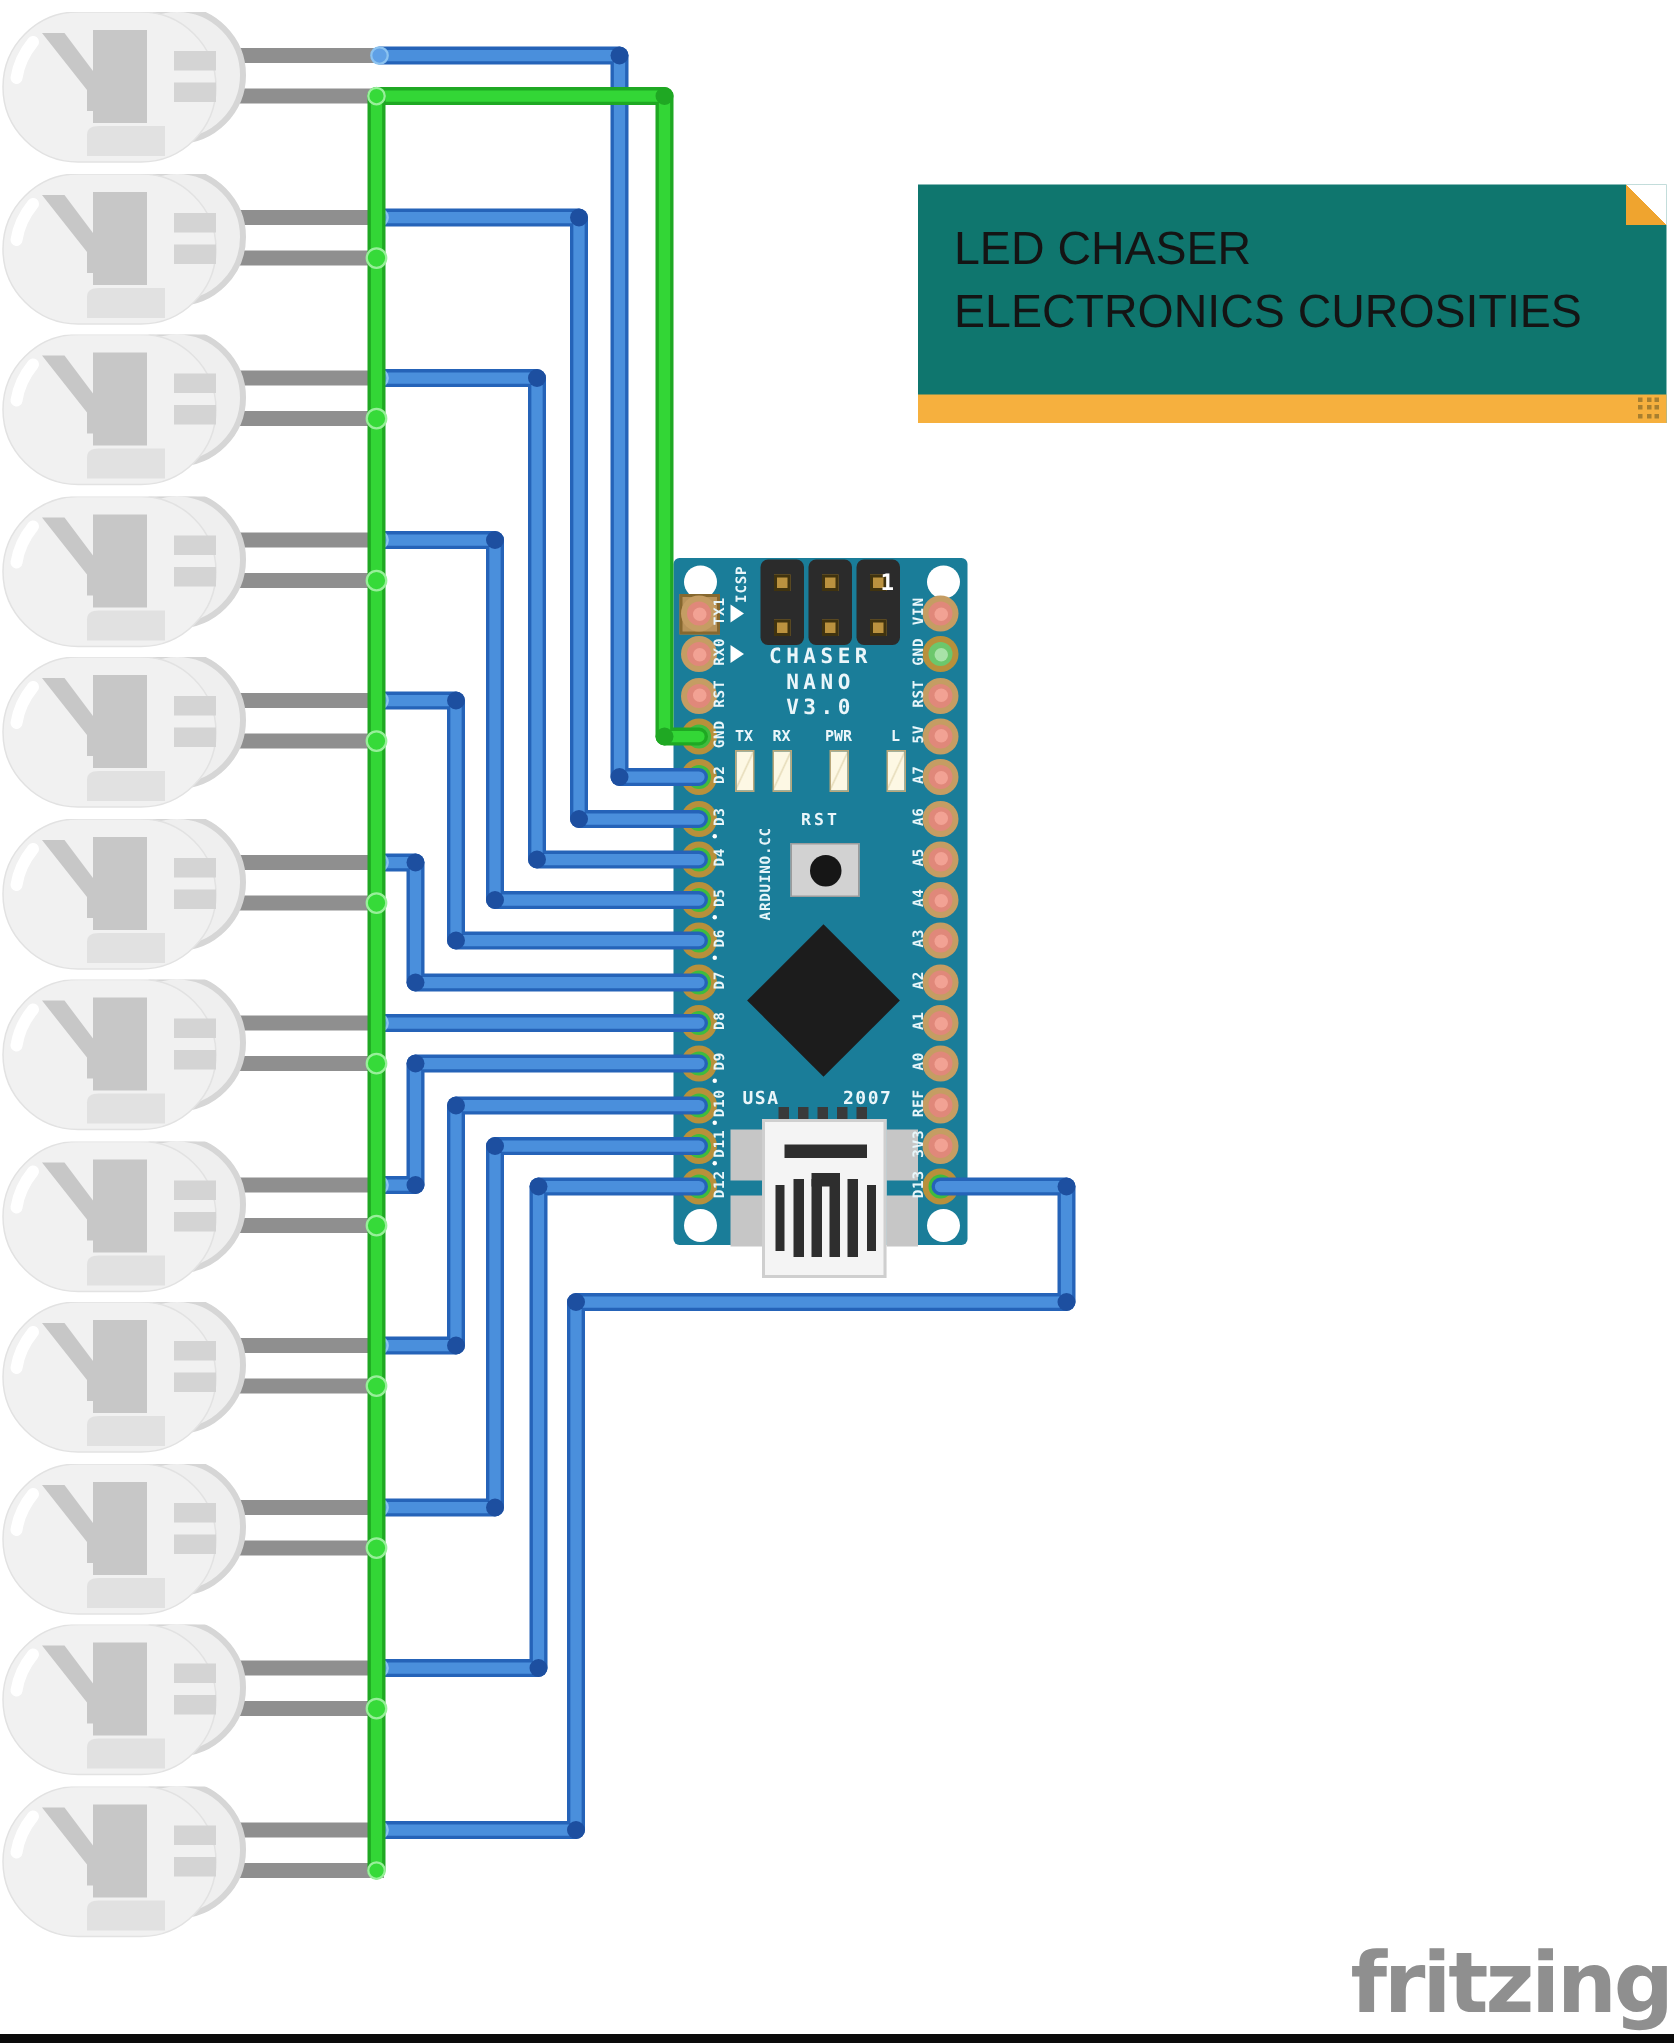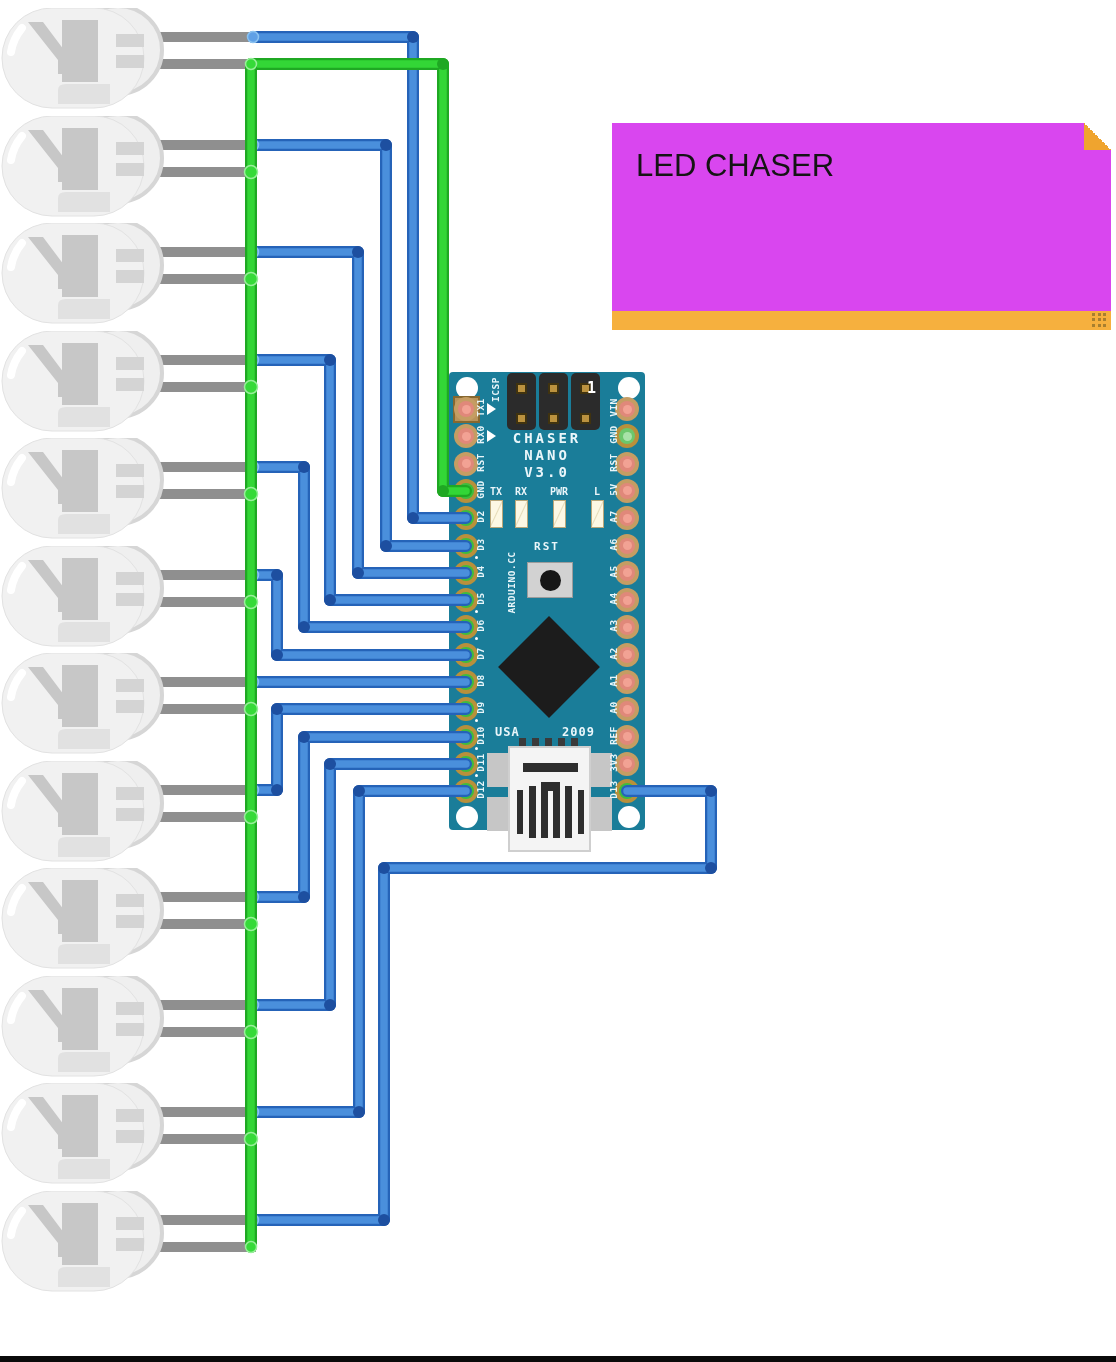--- a/index.html
+++ b/index.html
@@ -44,21 +44,21 @@
   #usb .bar{position:absolute;left:13px;top:15px;width:55px;height:9px;background:#2e2e2e;}
   #usb .s1{position:absolute;left:7px;top:42px;width:6px;height:44px;background:#2e2e2e;}
   #usb .s2{position:absolute;left:19px;top:38px;width:7px;height:52px;background:#2e2e2e;}
   #usb .s3{position:absolute;left:55px;top:38px;width:7px;height:52px;background:#2e2e2e;}
   #usb .s4{position:absolute;left:68px;top:42px;width:6px;height:44px;background:#2e2e2e;}
   #usb .c1{position:absolute;left:31px;top:38px;width:7px;height:52px;background:#2e2e2e;}
   #usb .c2{position:absolute;left:43px;top:38px;width:7px;height:52px;background:#2e2e2e;}
   #usb .c3{position:absolute;left:31px;top:34px;width:19px;height:9px;background:#2e2e2e;}
 
   
-  #note{position:absolute;left:612px;top:123px;width:499px;height:207px;background:#d946ef;z-index:70;}
+  #note{position:absolute;left:612px;top:123px;width:499px;height:159px;background:#0f766e;z-index:70;}
   #note .fold{position:absolute;right:0;top:0;width:27px;height:27px;
               background:linear-gradient(to bottom left,#ffffff 0 50%,#efa42f 50% 100%);}
   #note .bar{position:absolute;left:0;bottom:0;width:100%;height:19px;background:#f6b03e;}
   #note .text{position:absolute;left:24px;top:22px;color:#141414;
               font-family:"Liberation Sans", sans-serif;font-size:31px;line-height:42px;}
   #note .grip{position:absolute;right:4px;bottom:3px;width:15px;height:14px;
               display:grid;grid-template-columns:repeat(3,1fr);grid-gap:2px;}
   #note .grip i{width:3px;height:3px;background:#a87f2f;display:block;}
 
   
@@ -283,21 +283,21 @@
     <div class="vlabel" style="left:2px;top:205px;width:120px;">ARDUINO.CC</div>
 
     <div style="position:absolute;left:0;top:168px;width:196px;text-align:center;color:#eaf6fa;font-size:11px;font-weight:bold;letter-spacing:2px;">RST</div>
     <div id="rst-btn">
         <div class="dot"></div>
       </div>
 
     <div class="diamond"></div>
 
     <div style="position:absolute;left:46px;top:353px;color:#eaf6fa;font-size:12px;font-weight:bold;letter-spacing:1px;">USA</div>
-    <div style="position:absolute;left:113px;top:353px;color:#eaf6fa;font-size:12px;font-weight:bold;letter-spacing:1px;">2009</div>
+    <div style="position:absolute;left:113px;top:353px;color:#eaf6fa;font-size:12px;font-weight:bold;letter-spacing:1px;">2007</div>
 
     <div class="usb-pad" style="left:38px;top:381px;"></div>
     <div class="usb-pad" style="left:38px;top:425px;"></div>
     <div class="usb-pad" style="left:142px;top:381px;"></div>
     <div class="usb-pad" style="left:142px;top:425px;"></div>
     <div id="usb-teeth">
         <div class="usb-tooth" style="left: 70px;"></div>
         <div class="usb-tooth" style="left: 83px;"></div>
         <div class="usb-tooth" style="left: 96px;"></div>
         <div class="usb-tooth" style="left: 109px;"></div>
@@ -613,29 +613,31 @@
         <circle cx="251" cy="924" r="6.5" fill="#36da39" stroke="#98ef9a" stroke-width="1.5"></circle>
         <circle cx="251" cy="1032" r="6.5" fill="#36da39" stroke="#98ef9a" stroke-width="1.5"></circle>
         <circle cx="251" cy="1139" r="6.5" fill="#36da39" stroke="#98ef9a" stroke-width="1.5"></circle>
       </g>
     </svg>
 
   <div id="note">
     <div class="fold"></div>
     <div class="text">
       <div>LED CHASER</div>
+      <div>ELECTRONICS CUROSITIES</div>
     </div>
     <div class="bar"></div>
     <div class="grip">
       <i></i>
         <i></i>
         <i></i>
         <i></i>
         <i></i>
         <i></i>
         <i></i>
         <i></i>
         <i></i>
     </div>
   </div>
 
+  <div id="watermark">fritzing</div>
   <div id="bottom-bar"></div>
 </div>
 
 </body></html>

